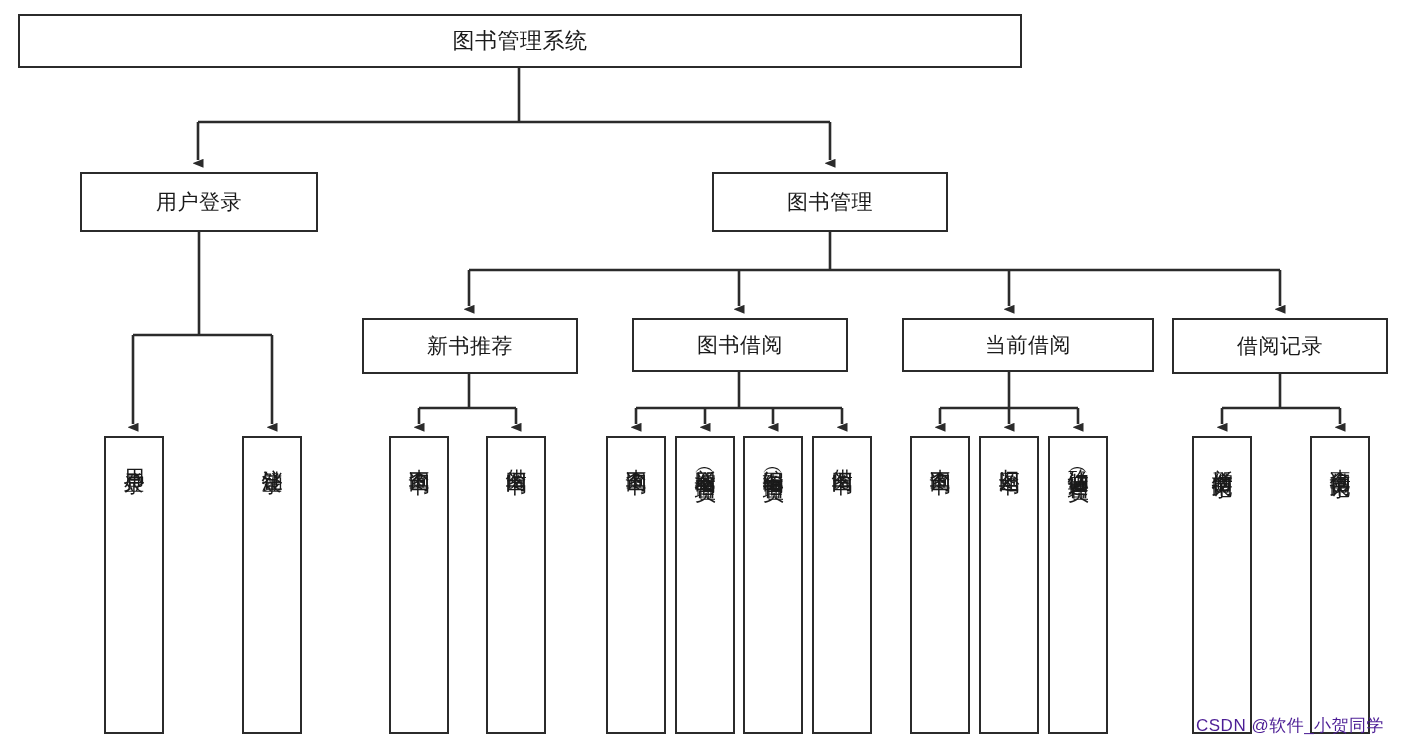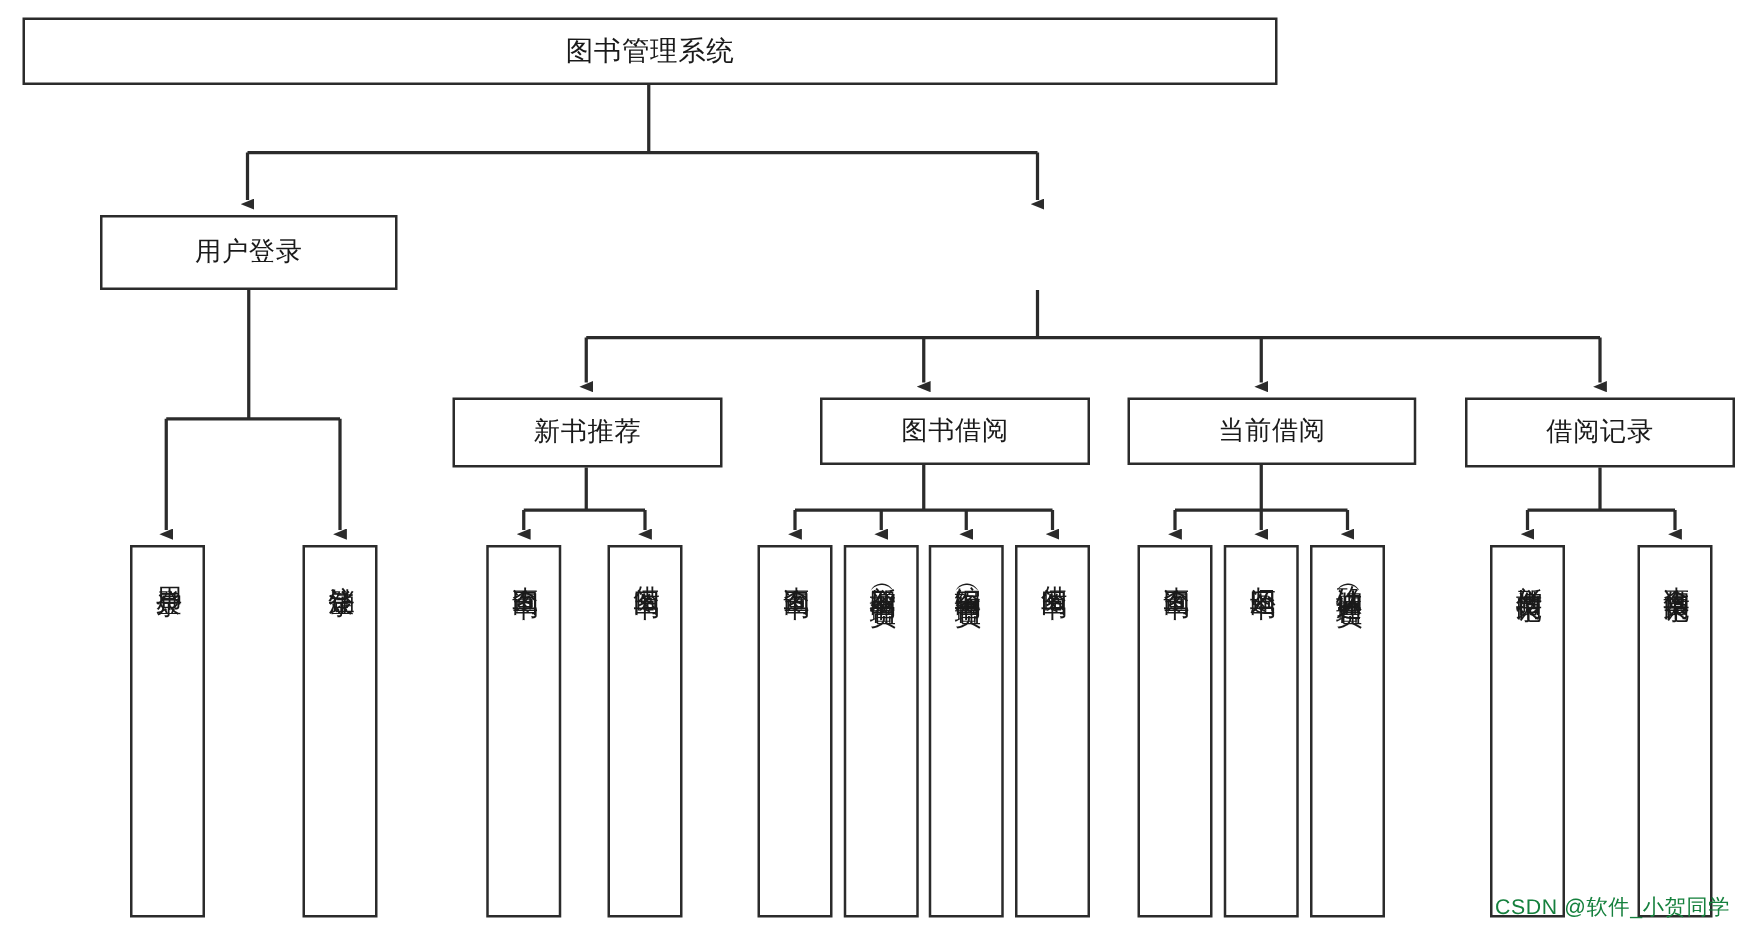--- a/index.html
+++ b/index.html
@@ -55,21 +55,21 @@
   .node.vertical .node-label {
     writing-mode: vertical-rl;
     text-orientation: upright;
     font-size: 21px;
     line-height: 1.08;
     letter-spacing: 2px;
   }
   .watermark {
     position: absolute;
     font-size: 17px;
-    color: #15803d;
+    color: #4c1d95;
     white-space: nowrap;
     letter-spacing: 0.5px;
   }
 </style>
 </head>
 <body>
 
 <div id="diagram-canvas">
 
   <svg class="edge-layer" viewBox="0 0 1405 747" width="1405" height="747" xmlns="http://www.w3.org/2000/svg">
@@ -124,30 +124,33 @@
   </svg>
 
   <div class="node root horizontal" style="left:18px; top:14px; width:1004px; height:54px;">
     <span class="node-label">图书管理系统</span>
   </div>
 
   <div class="node horizontal" style="left:80px; top:172px; width:238px; height:60px;">
     <span class="node-label">用户登录</span>
   </div>
 
+  <div class="node horizontal" style="left:712px; top:172px; width:236px; height:60px;">
+    <span class="node-label">图书管理</span>
+  </div>
 
   <div class="node horizontal" style="left:362px; top:318px; width:216px; height:56px;">
     <span class="node-label">新书推荐</span>
   </div>
 
-  <div class="node horizontal" style="left:656px; top:318px; width:216px; height:54px;">
+  <div class="node horizontal" style="left:632px; top:318px; width:216px; height:54px;">
     <span class="node-label">图书借阅</span>
   </div>
 
-  <div class="node horizontal" style="left:902px; top:318px; width:231px; height:54px;">
+  <div class="node horizontal" style="left:902px; top:318px; width:252px; height:54px;">
     <span class="node-label">当前借阅</span>
   </div>
 
   <div class="node horizontal" style="left:1172px; top:318px; width:216px; height:56px;">
     <span class="node-label">借阅记录</span>
   </div>
 
   <div class="node vertical" style="left:104px; top:436px; width:60px; height:298px;">
     <span class="node-label">用户登录</span>
   </div>

